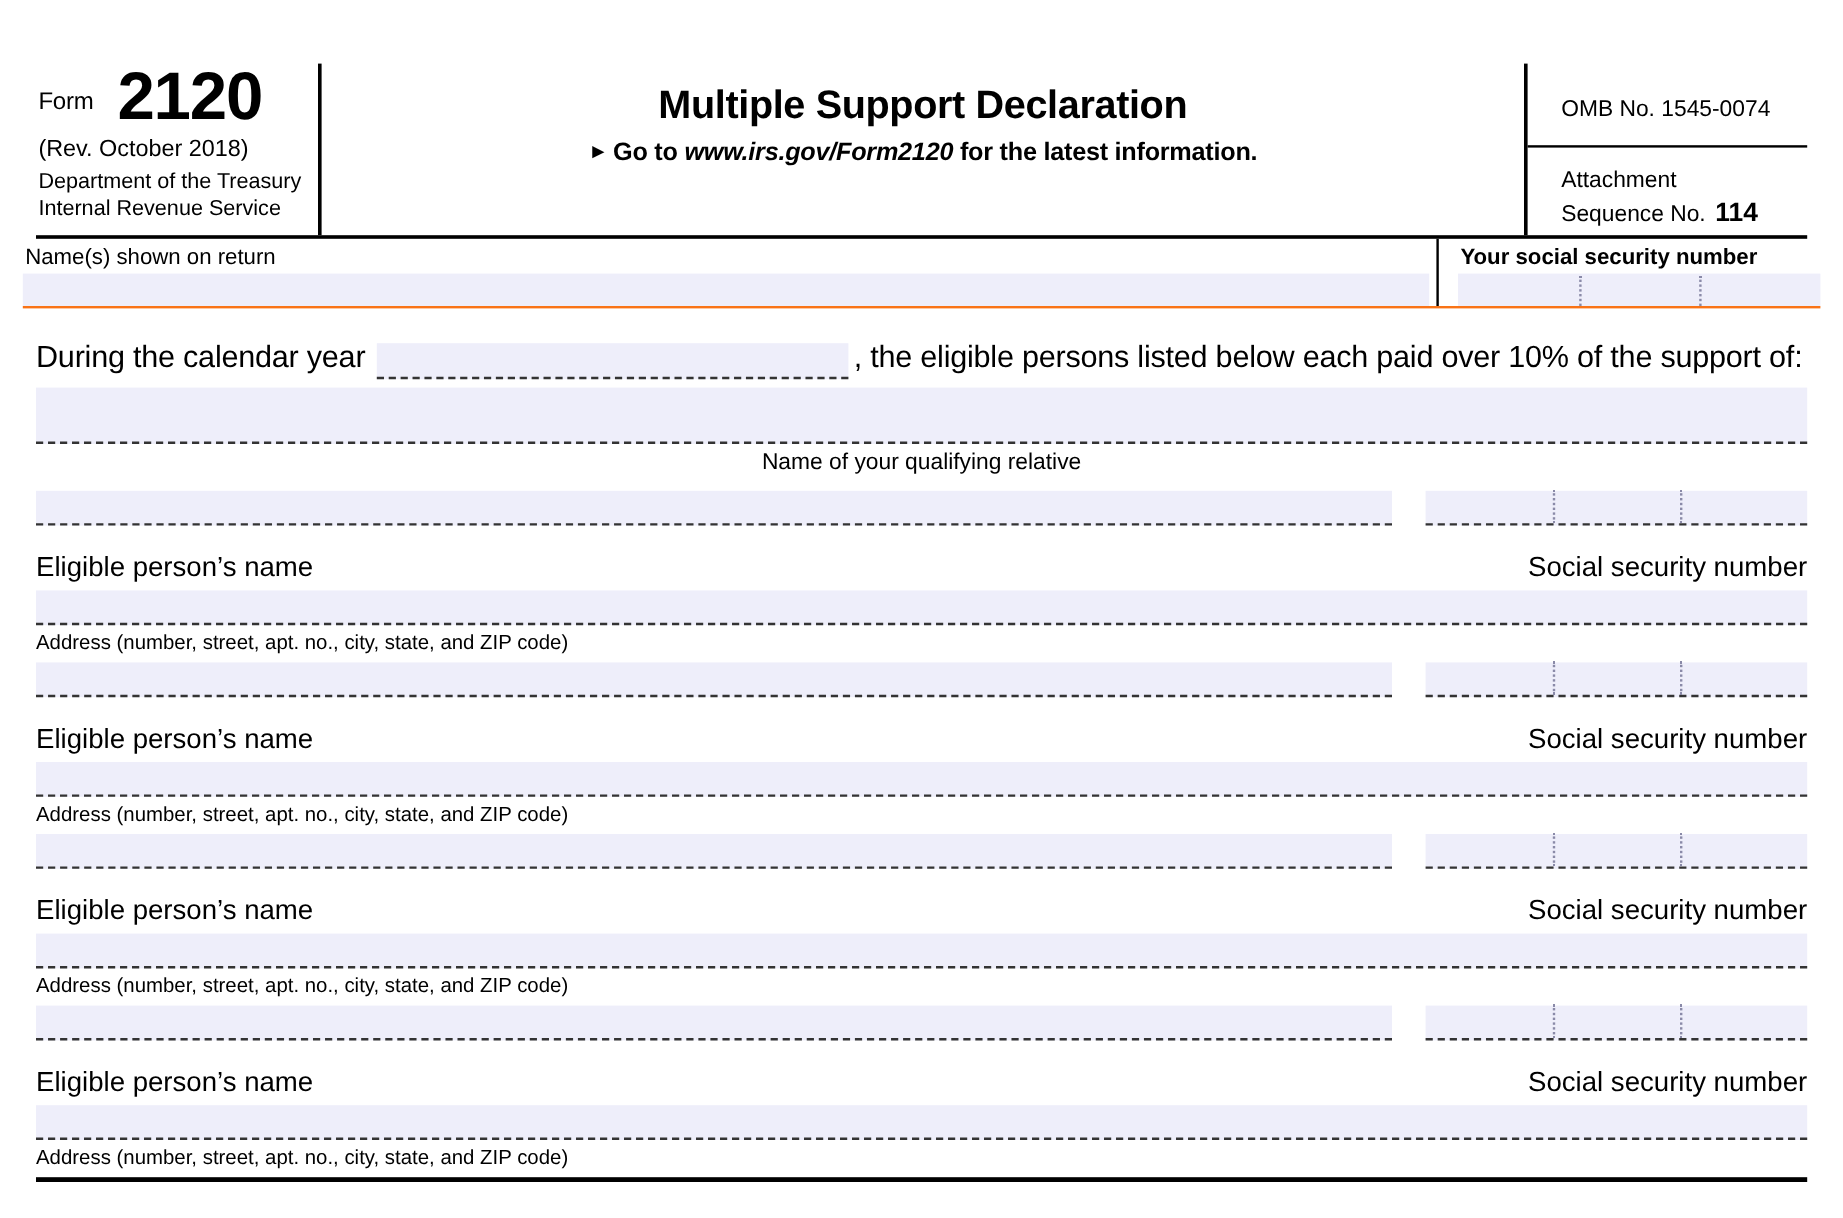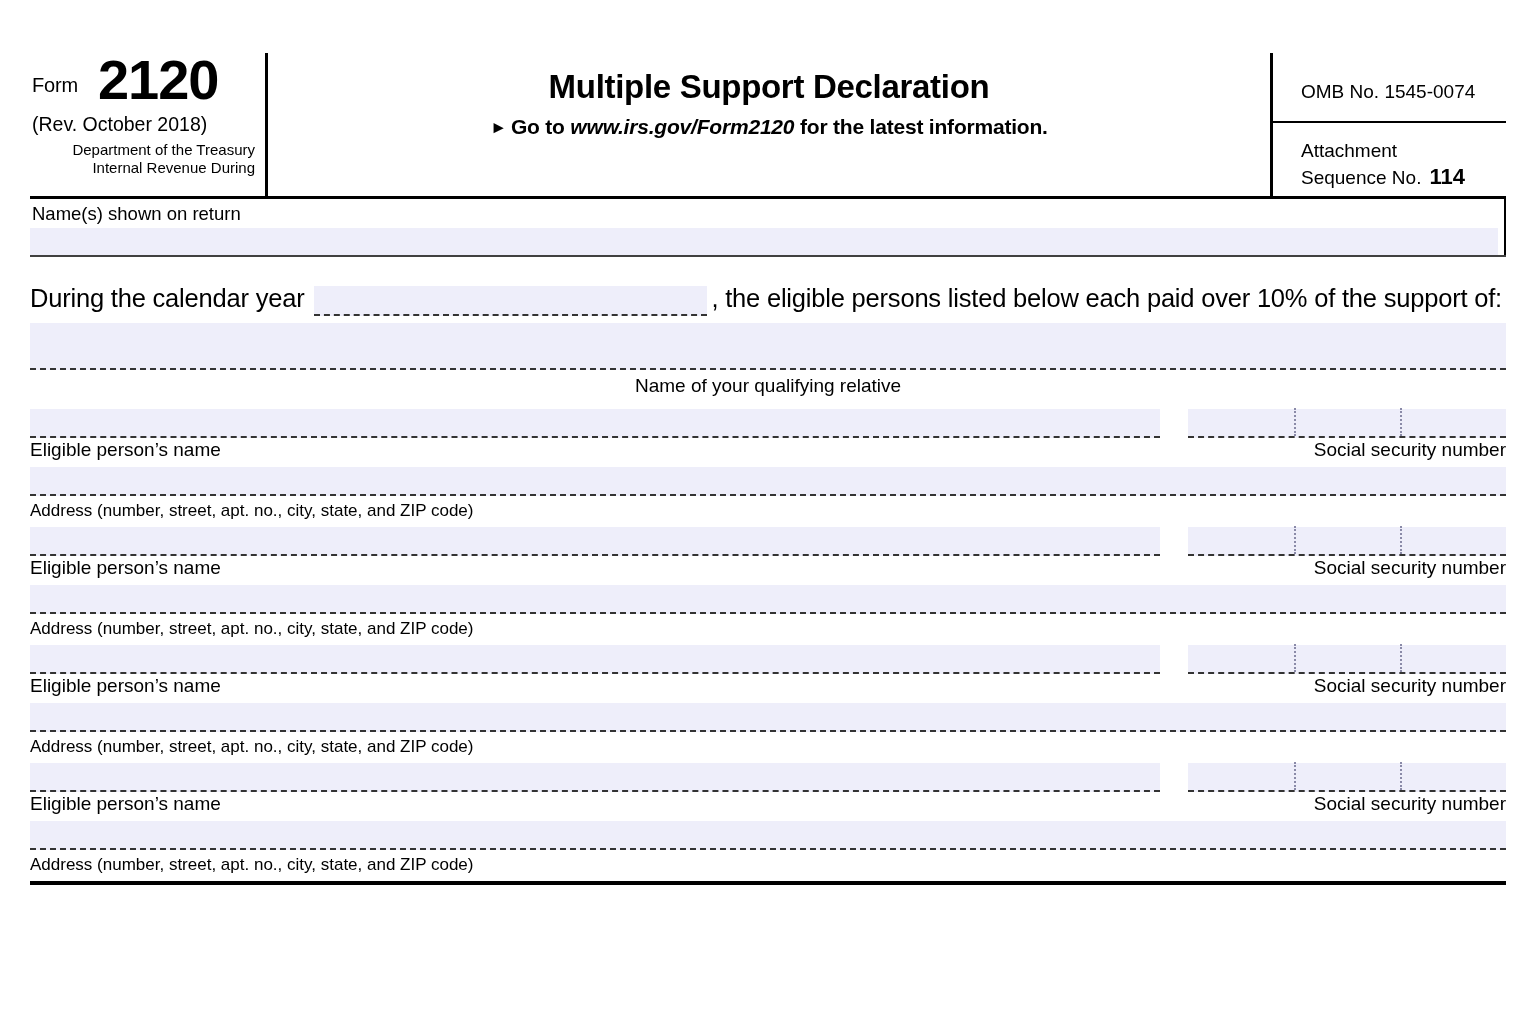--- a/index.html
+++ b/index.html
@@ -56,25 +56,24 @@
     font-weight: bold;
     line-height: 0.95;
     letter-spacing: -1px;
   }
   .rev-line {
     font-size: 19.5px;
     margin-top: 7px;
     padding-left: 2px;
   }
   .dept-line {
-    font-size: 15px;
+    font-size: 18px;
     line-height: 1.22;
     margin-top: 5px;
     padding-left: 2px;
-    text-align: right;
   }
 
   .hdr-center {
     flex: 1 1 auto;
     text-align: center;
     padding-top: 16px;
     box-sizing: border-box;
   }
   .main-title {
     font-size: 33px;
@@ -128,22 +127,22 @@
   .seq-num {
     font-size: 22px;
     font-weight: bold;
     margin-left: 8px;
     text-align: right;
   }
 
   
   .name-row {
     display: flex;
-    margin: 0 30px;
-    border-bottom: 2px solid #404040;
+    margin: 0 19px;
+    border-bottom: 2px solid #f97316;
   }
   .name-cell {
     flex: 1 1 auto;
     border-right: 2px solid #000;
     box-sizing: border-box;
     padding-right: 6px;
   }
   .ssn-cell {
     width: 318px;
     flex: 0 0 318px;
@@ -249,22 +248,22 @@
   }
   .inp.ssn .divider.d1 { left: 33.3%; }
   .inp.ssn .divider.d2 { left: 66.6%; }
 
   .lbl-row {
     display: flex;
     gap: 28px;
     align-items: baseline;
   }
   .lbl {
-    font-size: 19px;
-    padding-top: 1px;
+    font-size: 23px;
+    padding-top: 21px;
     padding-bottom: 6px;
   }
   .lbl-name {
     flex: 1 1 auto;
   }
   .lbl-ssn {
     width: 318px;
     flex: 0 0 318px;
     text-align: right;
   }
@@ -293,21 +292,21 @@
   <div class="header">
 
     <div class="hdr-left">
       <div class="form-line">
         <span class="form-word">Form</span>
         <span class="form-number">2120</span>
       </div>
       <div class="rev-line">(Rev. October 2018)</div>
       <div class="dept-line">
         <div>Department of the Treasury</div>
-        <div>Internal Revenue During</div>
+        <div>Internal Revenue Service</div>
       </div>
     </div>
 
     <div class="hdr-center">
       <div class="main-title">Multiple Support Declaration</div>
       <div class="goto-line">
         <span class="tri">►</span><span>Go to</span>
         <span class="url">www.irs.gov/Form2120</span>
         <span>for the latest information.</span>
       </div>
@@ -322,20 +321,27 @@
         </div>
       </div>
     </div>
   </div>
 
   <div class="name-row">
     <div class="name-cell">
       <div class="cell-label">Name(s) shown on return</div>
       <div class="field"></div>
     </div>
+    <div class="ssn-cell">
+      <div class="cell-label bold">Your social security number</div>
+      <div class="ssn-field">
+        <span class="divider d1"></span>
+        <span class="divider d2"></span>
+      </div>
+    </div>
   </div>
 
   <div class="year-line">
     <span>During the calendar year</span>
     <span class="year-input"></span>
     <span>, the eligible persons listed below each paid over 10% of the support of:</span>
   </div>
 
   <div class="qr-field"></div>
   <div class="qr-label">Name of your qualifying relative</div>

